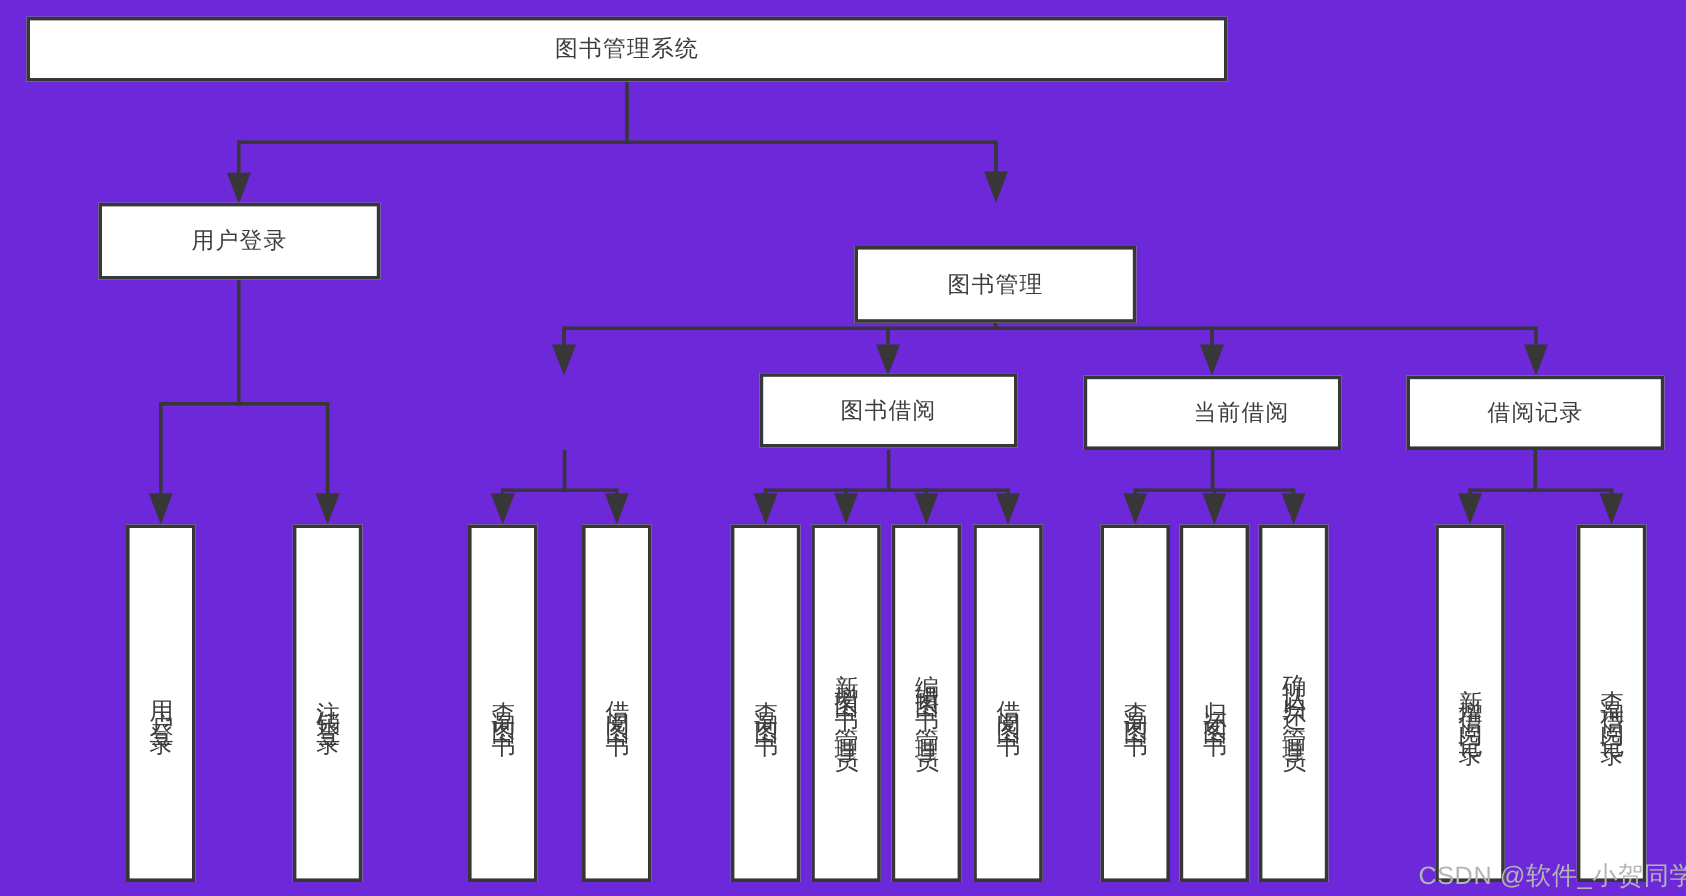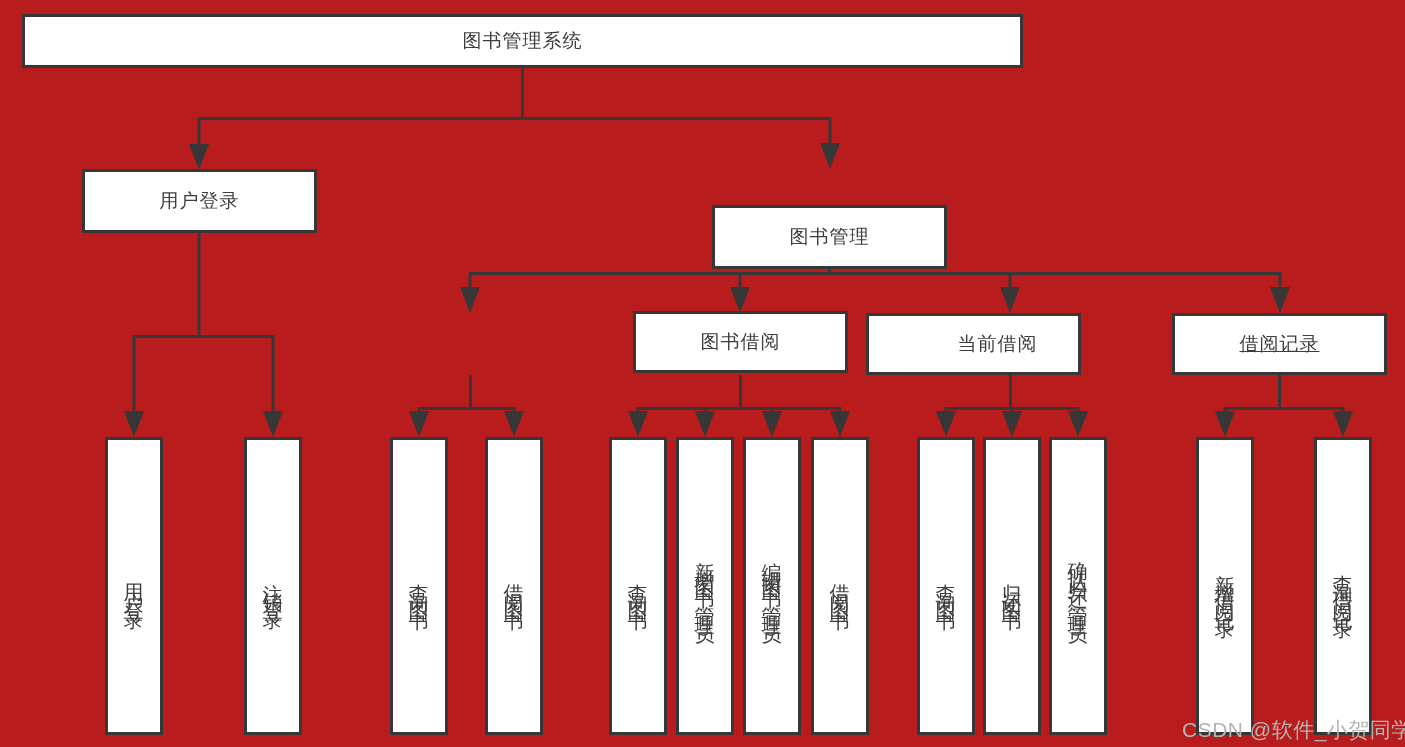--- a/index.html
+++ b/index.html
@@ -5,21 +5,21 @@
   html, body {
     margin: 0;
     padding: 0;
     background: #ffffff;
     font-family: "Liberation Sans", sans-serif;
   }
   .canvas {
     position: relative;
     width: 1405px;
     height: 747px;
-    background: #b91c1c;
+    background: #6d28d9;
     overflow: hidden;
   }
   .connectors {
     position: absolute;
     left: 0;
     top: 0;
     z-index: 1;
     pointer-events: none;
   }
   .node {
@@ -126,22 +126,22 @@
       <polygon points="1333,411 1353,411 1343,437"></polygon>
     </g>
   </svg>
 
   <div class="node hnode" style="left:22px; top:14px; width:1001px; height:54px;">图书管理系统</div>
 
   <div class="node hnode" style="left:82px; top:169px; width:235px; height:64px;">用户登录</div>
   <div class="node hnode" style="left:712px; top:169px; width:235px; height:64px;margin-top:36px;">图书管理</div>
 
   <div class="node hnode" style="left:633px; top:311px; width:215px; height:62px;">图书借阅</div>
-  <div class="node hnode" style="left:866px; top:313px; width:215px; height:62px;padding-left:48px;">当前借阅</div>
-  <div class="node hnode" style="left:1172px; top:313px; width:215px; height:62px;text-decoration:underline;">借阅记录</div>
+  <div class="node hnode" style="left:903px; top:313px; width:215px; height:62px;padding-left:48px;">当前借阅</div>
+  <div class="node hnode" style="left:1172px; top:313px; width:215px; height:62px;">借阅记录</div>
 
   <div class="node vnode" style="left:105px; top:437px; width:58px; height:298px;">用户登录</div>
   <div class="node vnode" style="left:244px; top:437px; width:58px; height:298px;">注销登录</div>
 
   <div class="node vnode" style="left:390px; top:437px; width:58px; height:298px;">查询图书</div>
   <div class="node vnode" style="left:485px; top:437px; width:58px; height:298px;">借阅图书</div>
 
   <div class="node vnode" style="left:609px; top:437px; width:58px; height:298px;">查询图书</div>
   <div class="node vnode" style="left:676px; top:437px; width:58px; height:298px;">新增图书（管理员）</div>
   <div class="node vnode" style="left:743px; top:437px; width:58px; height:298px;">编辑图书（管理员）</div>

